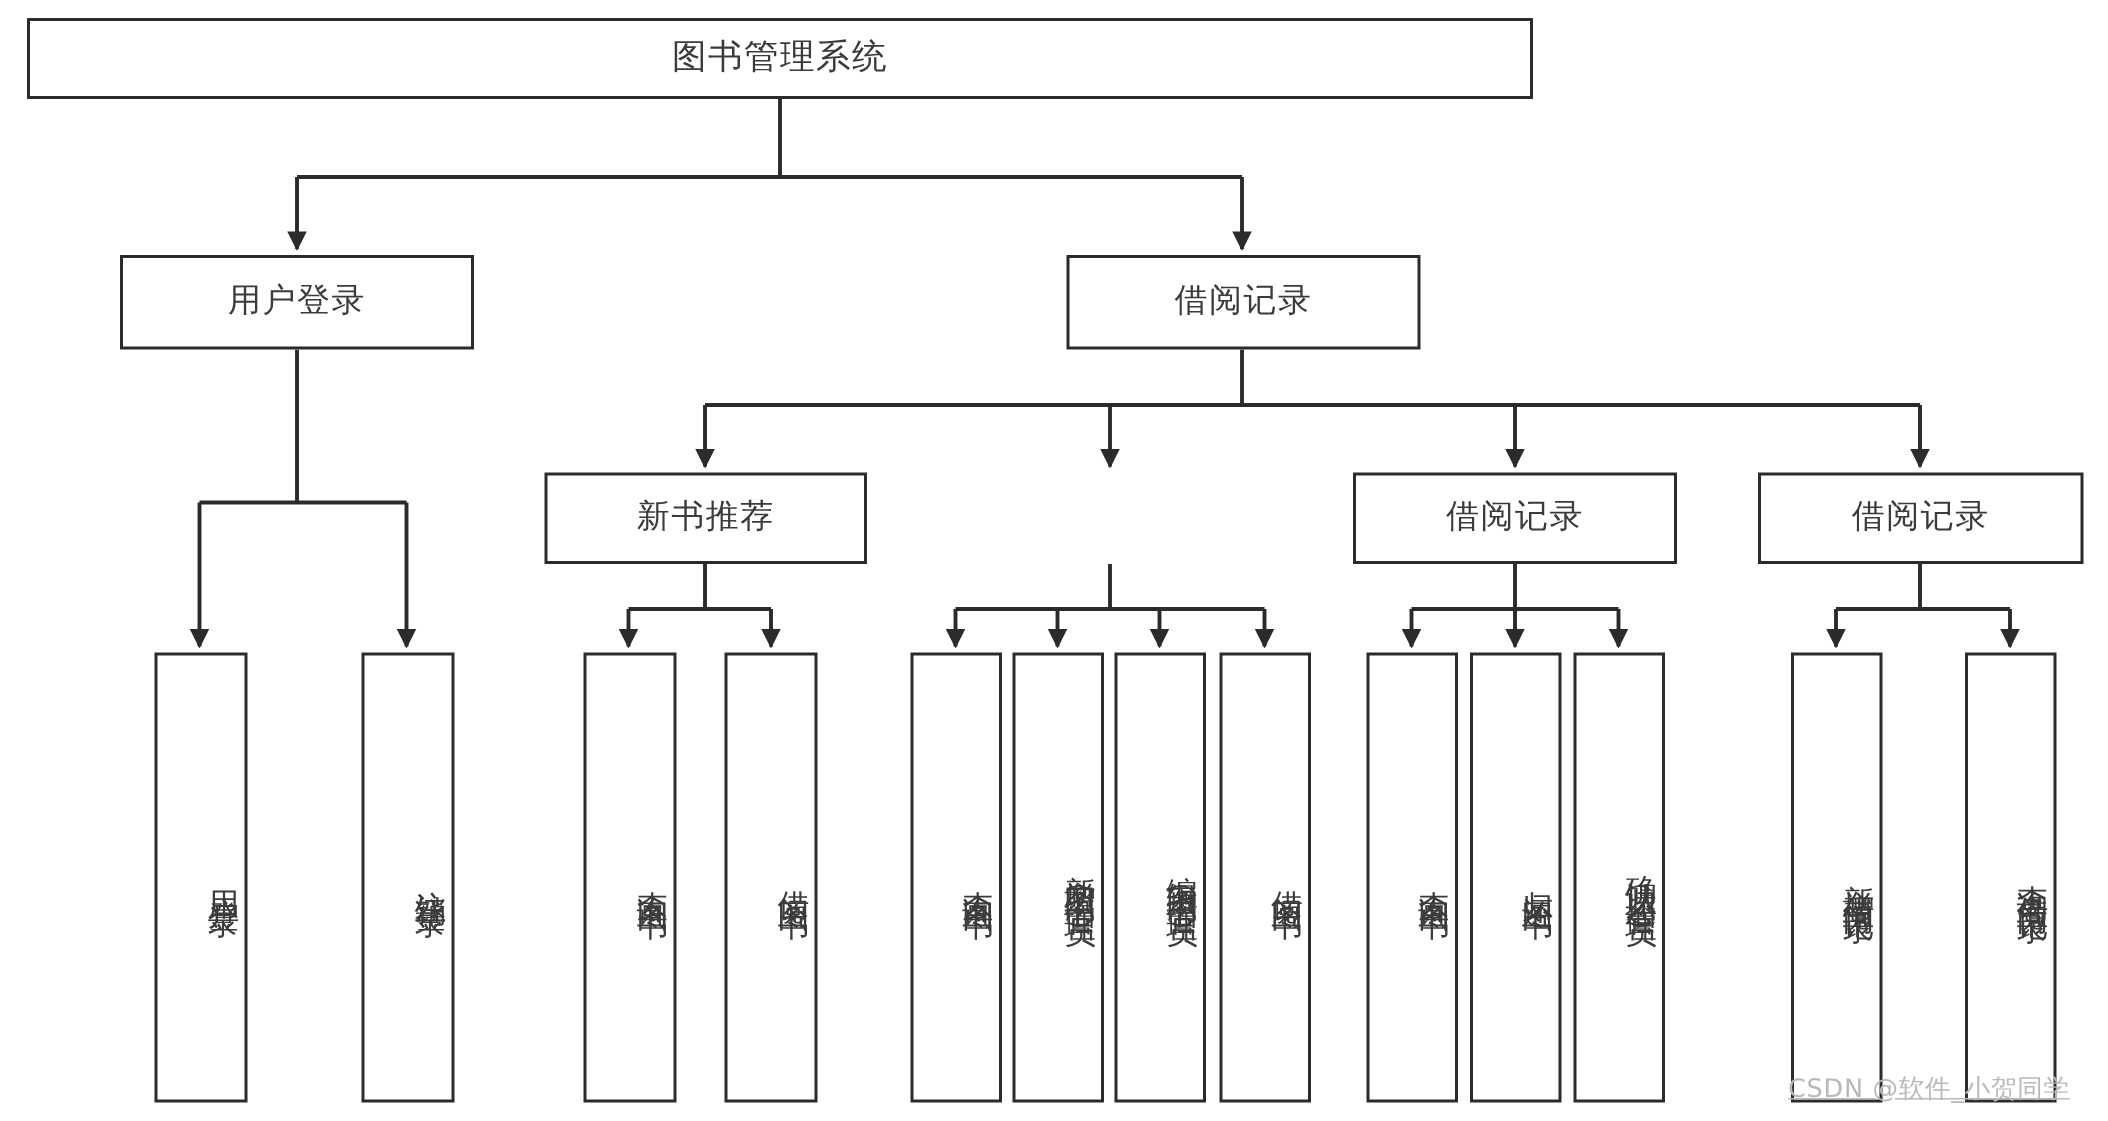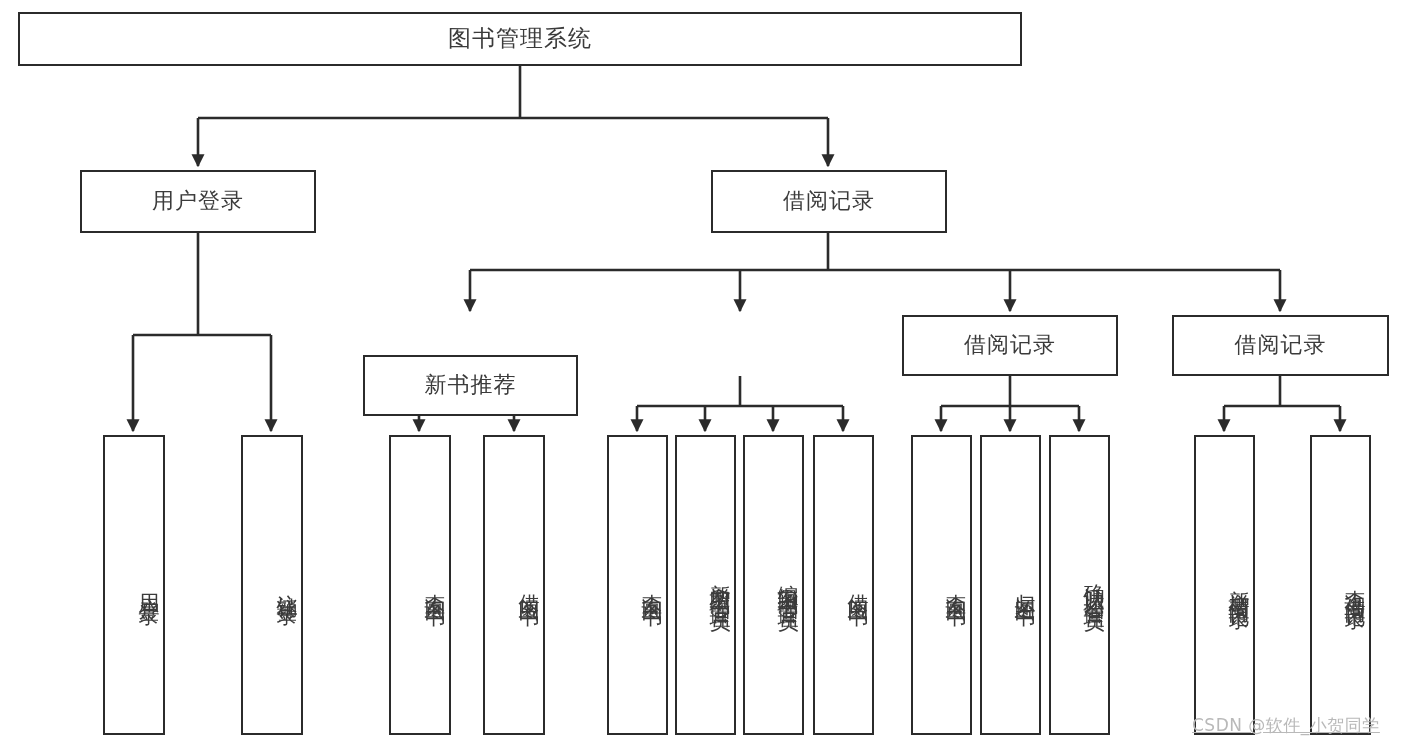--- a/index.html
+++ b/index.html
@@ -129,21 +129,21 @@
     <span>图书管理系统</span>
   </div>
 
   <div class="node h" style="left:80px; top:170px; width:236px; height:63px;">
     <span>用户登录</span>
   </div>
   <div class="node h" style="left:711px; top:170px; width:236px; height:63px;">
     <span>借阅记录</span>
   </div>
 
-  <div class="node h" style="left:363px; top:315px; width:215px; height:61px;margin-top:40px;">
+  <div class="node h" style="left:363px; top:315px; width:215px; height:61px;">
     <span>新书推荐</span>
   </div>
   <div class="node h" style="left:902px; top:315px; width:216px; height:61px;">
     <span>借阅记录</span>
   </div>
   <div class="node h" style="left:1172px; top:315px; width:217px; height:61px;">
     <span>借阅记录</span>
   </div>
 
   <div class="node v" style="left:103px; top:435px; width:62px; height:300px;">

